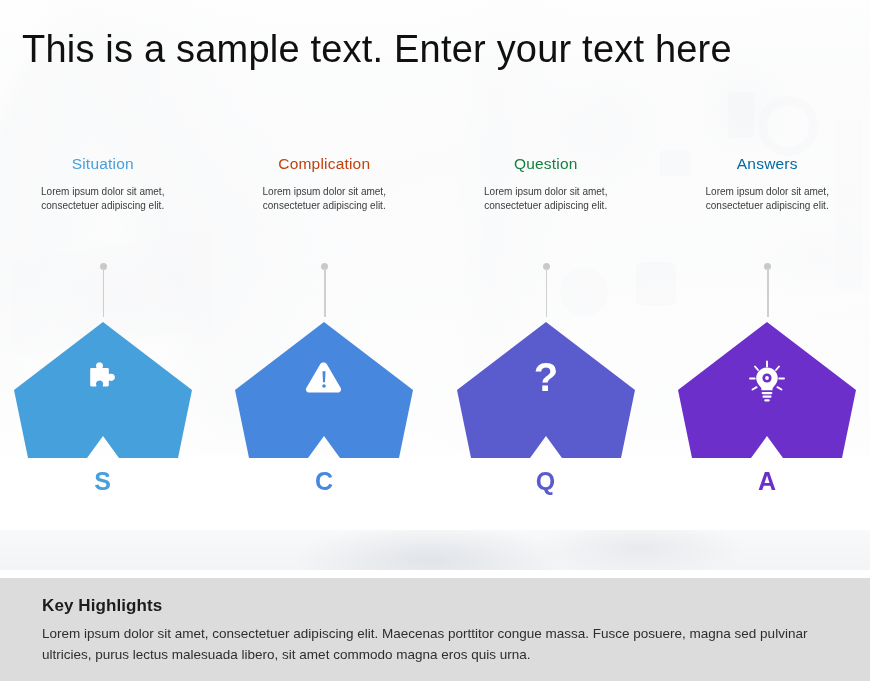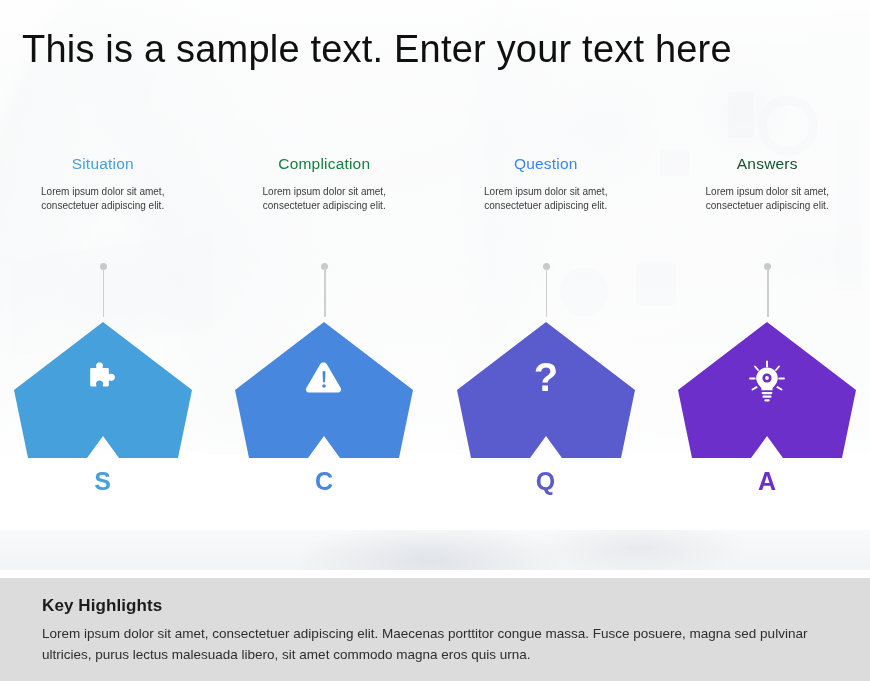--- a/index.html
+++ b/index.html
@@ -289,21 +289,21 @@
           <svg width="40" height="40" viewBox="0 0 40 40">
             <path fill="#ffffff" d="M16.4 4.2c2.0 0 3.6 1.5 3.6 3.3 0 .6-.2 1.1-.4 1.6-.2.5.2 1.0.8 1.0h4.2c.7 0 1.2.5 1.2 1.2v4.0c0 .6.6 1.0 1.1.8.5-.2 1.0-.4 1.6-.4 1.9 0 3.4 1.6 3.4 3.6s-1.5 3.6-3.4 3.6c-.6 0-1.1-.1-1.6-.4-.5-.2-1.1.2-1.1.8v4.0c0 .7-.5 1.2-1.2 1.2h-4.0c-.6 0-1.0-.6-.8-1.1.2-.5.4-1.0.4-1.6 0-1.9-1.6-3.4-3.6-3.4s-3.6 1.5-3.6 3.4c0 .6.1 1.1.4 1.6.2.5-.2 1.1-.8 1.1h-4.2c-.7 0-1.2-.5-1.2-1.2V11.3c0-.7.5-1.2 1.2-1.2h4.2c.6 0 1.0-.5.8-1.0-.2-.5-.4-1.0-.4-1.6 0-1.8 1.6-3.3 3.6-3.3z"></path>
           </svg>
         </div>
       </div>
 
       <div class="col-letter" style="color:#46A0DC;">S</div>
     </div>
 
     <div class="col">
-      <div class="col-head" style="color:#15803d;">Complication</div>
+      <div class="col-head" style="color:#c2410c;">Complication</div>
       <div class="col-body">Lorem ipsum dolor sit amet, consectetuer adipiscing elit.</div>
 
       <div class="connector">
         <div class="dot"></div>
         <div class="line"></div>
       </div>
 
       <div class="badge-wrap">
         <svg class="badge-svg" viewBox="0 0 182 140">
           <path d="M91 2 L180 70 L166 138 L107 138 L91 116 L75 138 L16 138 L2 70 Z" fill="#4787DD"></path>
@@ -314,21 +314,21 @@
             <path fill="#4787DD" d="M19.5 13.2h3.0l-.5 11.0h-2.0z"></path>
             <circle fill="#4787DD" cx="21" cy="28.0" r="1.8"></circle>
           </svg>
         </div>
       </div>
 
       <div class="col-letter" style="color:#4787DD;">C</div>
     </div>
 
     <div class="col">
-      <div class="col-head" style="color:#3b82f6;">Question</div>
+      <div class="col-head" style="color:#15803d;">Question</div>
       <div class="col-body">Lorem ipsum dolor sit amet, consectetuer adipiscing elit.</div>
 
       <div class="connector">
         <div class="dot"></div>
         <div class="line"></div>
       </div>
 
       <div class="badge-wrap">
         <svg class="badge-svg" viewBox="0 0 182 140">
           <path d="M91 2 L180 70 L166 138 L107 138 L91 116 L75 138 L16 138 L2 70 Z" fill="#5A5CCE"></path>
@@ -337,21 +337,21 @@
           <svg width="34" height="44" viewBox="0 0 34 44">
             <text x="17" y="33" text-anchor="middle" font-family="'Liberation Sans', sans-serif" font-size="40" font-weight="bold" fill="#ffffff">?</text>
           </svg>
         </div>
       </div>
 
       <div class="col-letter" style="color:#5A5CCE;">Q</div>
     </div>
 
     <div class="col">
-      <div class="col-head" style="color:#14532d;">Answers</div>
+      <div class="col-head" style="color:#0369a1;">Answers</div>
       <div class="col-body">Lorem ipsum dolor sit amet, consectetuer adipiscing elit.</div>
 
       <div class="connector">
         <div class="dot"></div>
         <div class="line"></div>
       </div>
 
       <div class="badge-wrap">
         <svg class="badge-svg" viewBox="0 0 182 140">
           <path d="M91 2 L180 70 L166 138 L107 138 L91 116 L75 138 L16 138 L2 70 Z" fill="#6C2FC9"></path>

